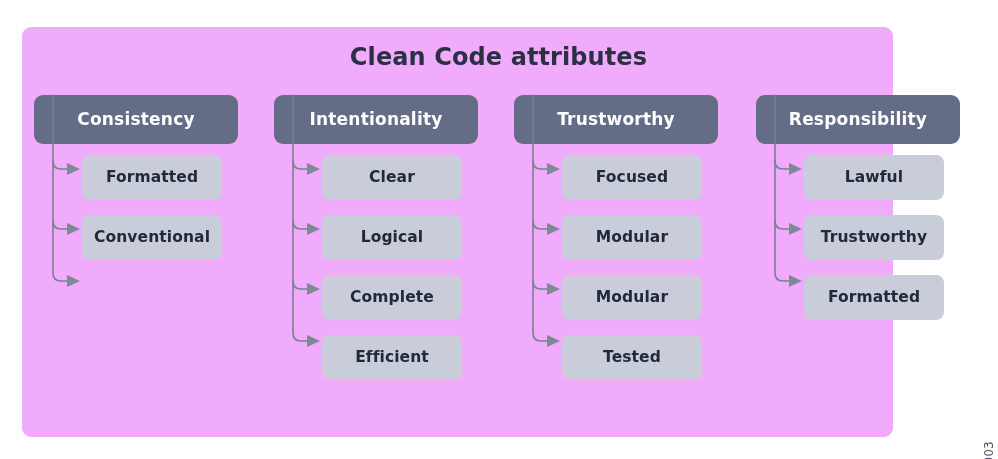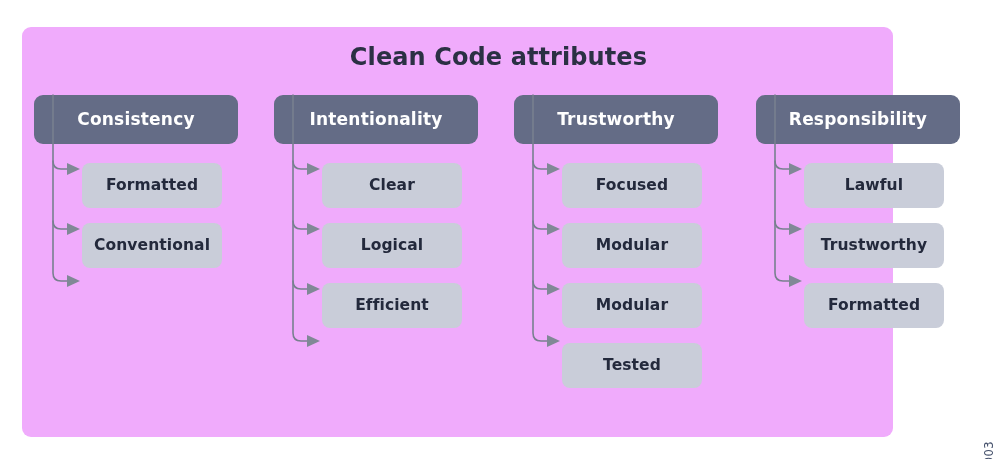--- a/index.html
+++ b/index.html
@@ -72,21 +72,21 @@
     color: #ffffff;
     font-size: 17px;
     font-weight: bold;
     letter-spacing: 0.2px;
     line-height: 1;
   }
 
   
   .children {
     position: relative;
-    margin-top: 12px;
+    margin-top: 4px;
   }
   .child-row {
     position: relative;
     height: 60px;
   }
   .child-box {
     position: absolute;
     left: 48px;
     top: 7px;
     width: 140px;
@@ -182,20 +182,25 @@
             <span class="child-label">Clear</span>
           </div>
         </div>
         <div class="child-row">
           <div class="child-box">
             <span class="child-label">Logical</span>
           </div>
         </div>
         <div class="child-row">
           <div class="child-box">
+            <span class="child-label">Complete</span>
+          </div>
+        </div>
+        <div class="child-row">
+          <div class="child-box">
             <span class="child-label">Efficient</span>
           </div>
         </div>
       </div>
     </div>
 
     <div class="column col-2">
       <div class="header-box">
         <span class="header-label">Trustworthy</span>
       </div>

